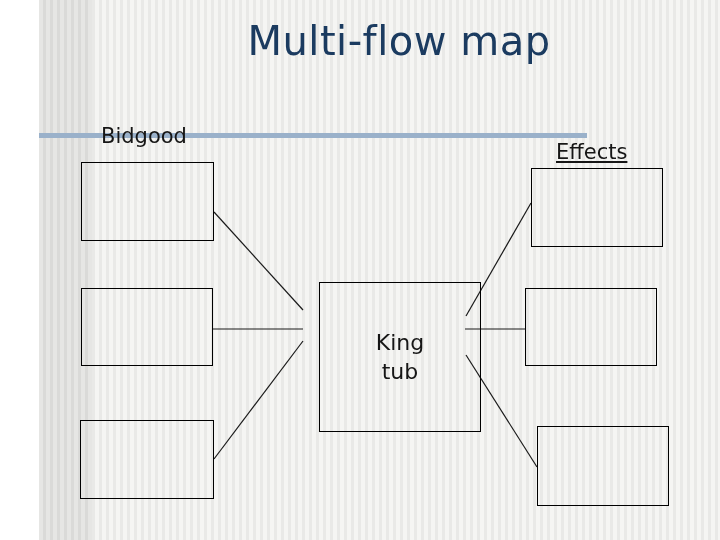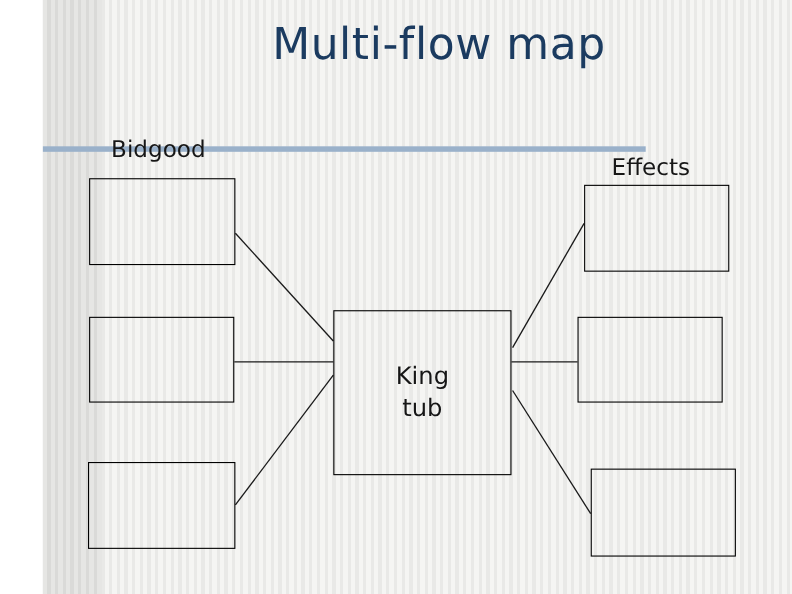--- a/index.html
+++ b/index.html
@@ -54,40 +54,40 @@
     color: var(--title-text, #1B3B60);
   }
   .side-label {
     position: absolute;
     font-size: 21px;
     color: var(--label-text, #161616);
     line-height: 1.1;
     white-space: nowrap;
   }
   .causes-label { left: 62px; top: 125px; }
-  .effects-label { left: 517px; top: 141px; }
+  .effects-label { left: 517px; top: 141px; text-decoration: underline; }
   .connectors {
     position: absolute;
     left: 0; top: 0;
     width: 720px; height: 540px;
   }
   .box {
     position: absolute;
     box-sizing: border-box;
     border: 1.5px solid var(--shape-border, #000000);
     background: transparent;
   }
   .cause-1  { left: 42px;  top: 162px; width: 133px; height: 79px; }
   .cause-2  { left: 42px;  top: 288px; width: 132px; height: 78px; }
   .cause-3  { left: 41px;  top: 420px; width: 134px; height: 79px; }
   .effect-1 { left: 492px; top: 168px; width: 132px; height: 79px; }
   .effect-2 { left: 486px; top: 288px; width: 132px; height: 78px; }
   .effect-3 { left: 498px; top: 426px; width: 132px; height: 80px; }
   .center-box {
-    left: 264px; top: 282px; width: 162px; height: 150px;
+    left: 280px; top: 282px; width: 162px; height: 150px;
     display: flex;
     flex-direction: column;
     justify-content: center;
     align-items: center;
   }
   .center-line {
     font-size: 22px;
     line-height: 29px;
     color: var(--label-text, #111111);
     white-space: nowrap;

